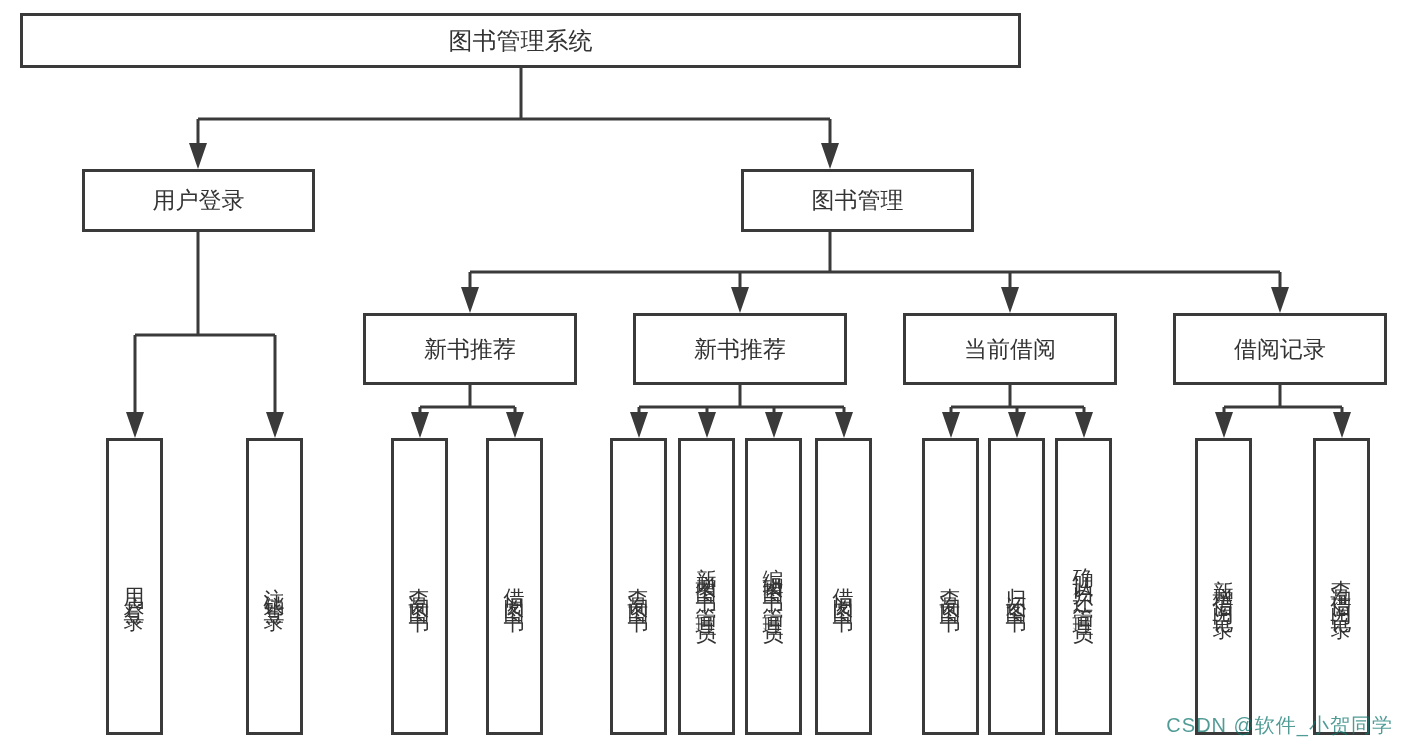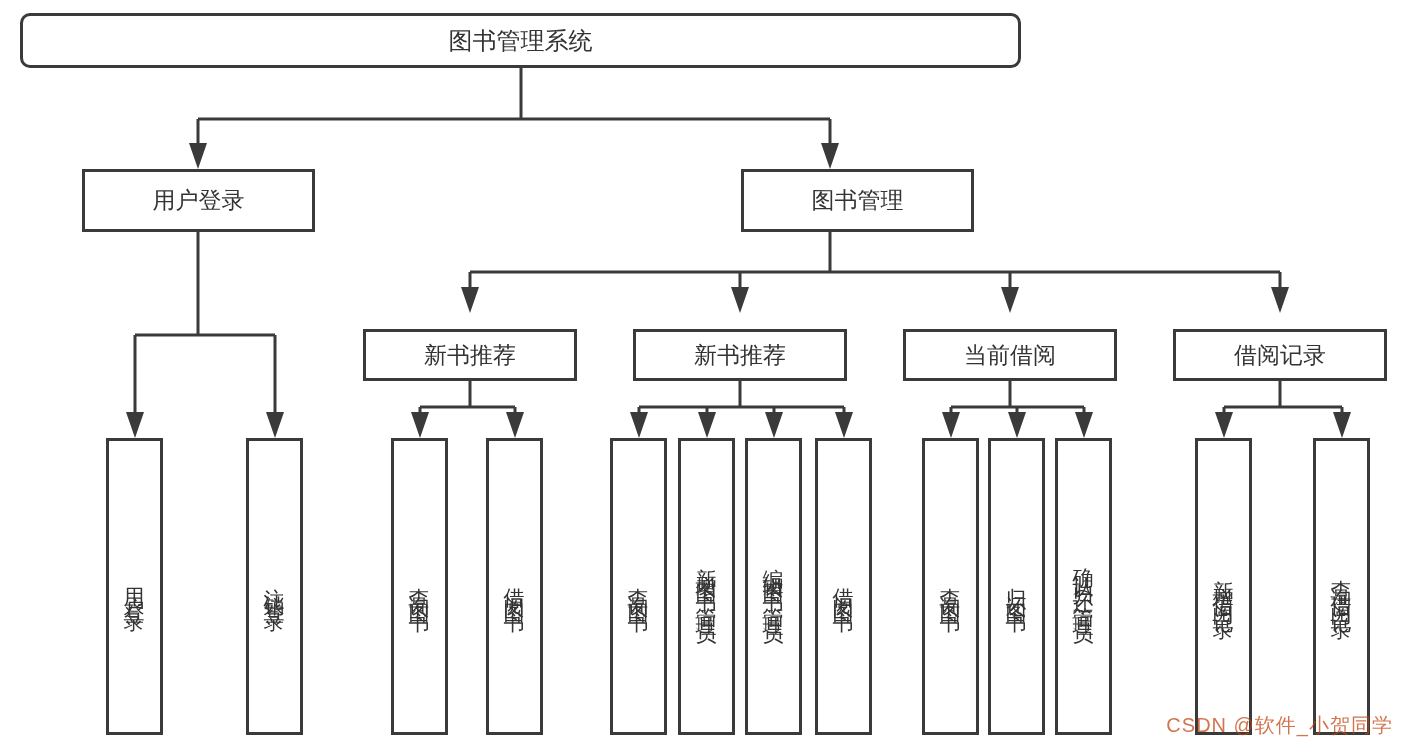--- a/index.html
+++ b/index.html
@@ -14,36 +14,36 @@
   }
   .wires{position:absolute;left:0;top:0;width:1405px;height:747px;}
   .box{
     position:absolute;
     box-sizing:border-box;
     background:#ffffff;
     border:3px solid #3a3a3a;
     display:flex;align-items:center;justify-content:center;
     text-align:center;
   }
-  .root-box{left:20px;top:13px;width:1001px;height:55px;font-size:24px;border-radius:10px;}
+  .root-box{left:20px;top:13px;width:1001px;height:55px;font-size:24px;}
   .l2-box{top:169px;width:233px;height:63px;font-size:23px;}
-  .l3-box{top:329px;width:214px;height:52px;font-size:23px;font-family:Liberation Mono, monospace;}
+  .l3-box{top:313px;width:214px;height:72px;font-size:23px;font-family:Liberation Mono, monospace;}
   .leaf{
     top:438px;width:57px;height:297px;font-size:21px;
   }
   .leaf .lbl{
     writing-mode:vertical-rl;
     letter-spacing:8px;
     line-height:1;
   }
   .watermark{
     position:absolute;
     right:12px;top:712px;
     font-size:20px;
-    color:#c2410c;
+    color:#0f766e;
     opacity:.72;
     letter-spacing:1px;
     white-space:nowrap;
   }
 </style>
 </head>
 <body>
 
 <div class="canvas">
 

